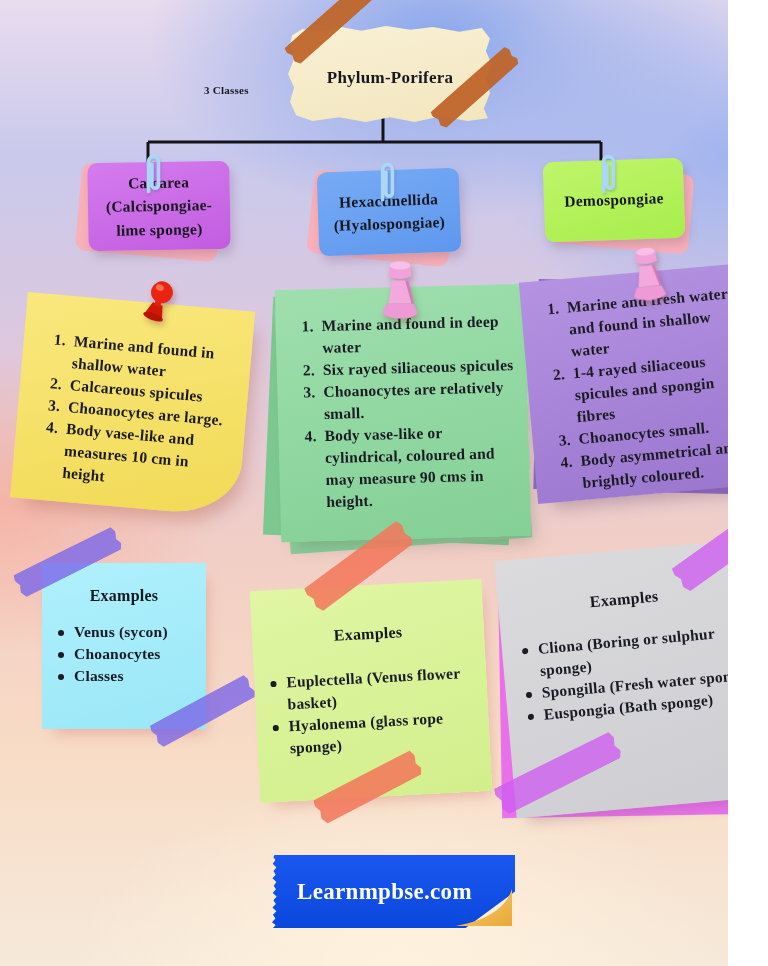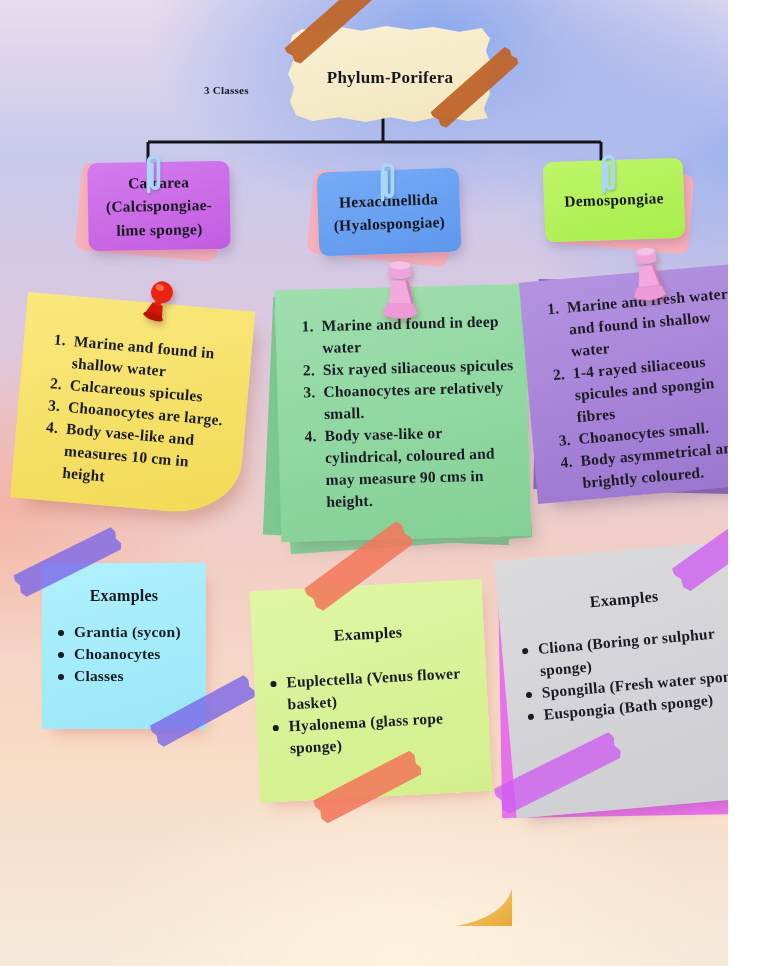--- a/index.html
+++ b/index.html
@@ -201,21 +201,21 @@
     <path d="M10 42 L36 42 L40 52 Q23 61 6 52 Z" fill="#ee9ad6"></path>
     <path d="M15 20 L31 20 L34 42 L12 42 Z" fill="#f3a8de"></path>
     <path d="M28 20 L34 42 L36 42 L31 20 Z" fill="#d678ba"></path>
     <path d="M13 5 Q23 1 33 5 L34 16 Q23 21 12 16 Z" fill="#f0a2da"></path>
     <ellipse cx="23" cy="5.5" rx="10" ry="4" fill="#f7c0e8"></ellipse>
   </svg>
 
   <div class="abs exnote ex-cyan">
     <div class="txt ex-head">Examples</div>
     <ul class="dotlist">
-      <li>Grantia (sycon)</li>
+      <li>Venus (sycon)</li>
       <li>Choanocytes</li>
       <li>Classes</li>
     </ul>
   </div>
   <div class="abs tape tape-torn tape-purple tape-p-tl"></div>
   <div class="abs tape tape-torn tape-purple tape-p-br"></div>
 
   <div class="abs exnote ex-ygreen">
     <div class="txt ex-head">Examples</div>
     <ul class="dotlist" style="margin-top:24px;">
@@ -231,20 +231,23 @@
     <div class="txt ex-head">Examples</div>
     <ul class="dotlist" style="margin-top:22px;padding-left:36px;">
       <li>Cliona (Boring or sulphur sponge)</li>
       <li>Spongilla (Fresh water sponge)</li>
       <li>Euspongia (Bath sponge)</li>
     </ul>
   </div>
   <div class="abs tape tape-torn tape-violet tape-v-tr"></div>
   <div class="abs tape tape-torn tape-violet tape-v-bl"></div>
 
+  <div class="abs banner">
+    <span class="t">Learnmpbse.com</span>
+  </div>
   <svg class="abs curl" viewBox="0 0 62 40">
     <defs>
       <linearGradient id="goldg" x1="0" y1="0" x2="1" y2="1">
         <stop offset="0" stop-color="#f8d272"></stop>
           <stop offset="1" stop-color="#e8a838"></stop>
       </linearGradient>
     </defs>
     <path d="M60 1 C55 17 40 31 4 38 L60 38 Z" fill="url(#goldg)"></path>
   </svg>
 

